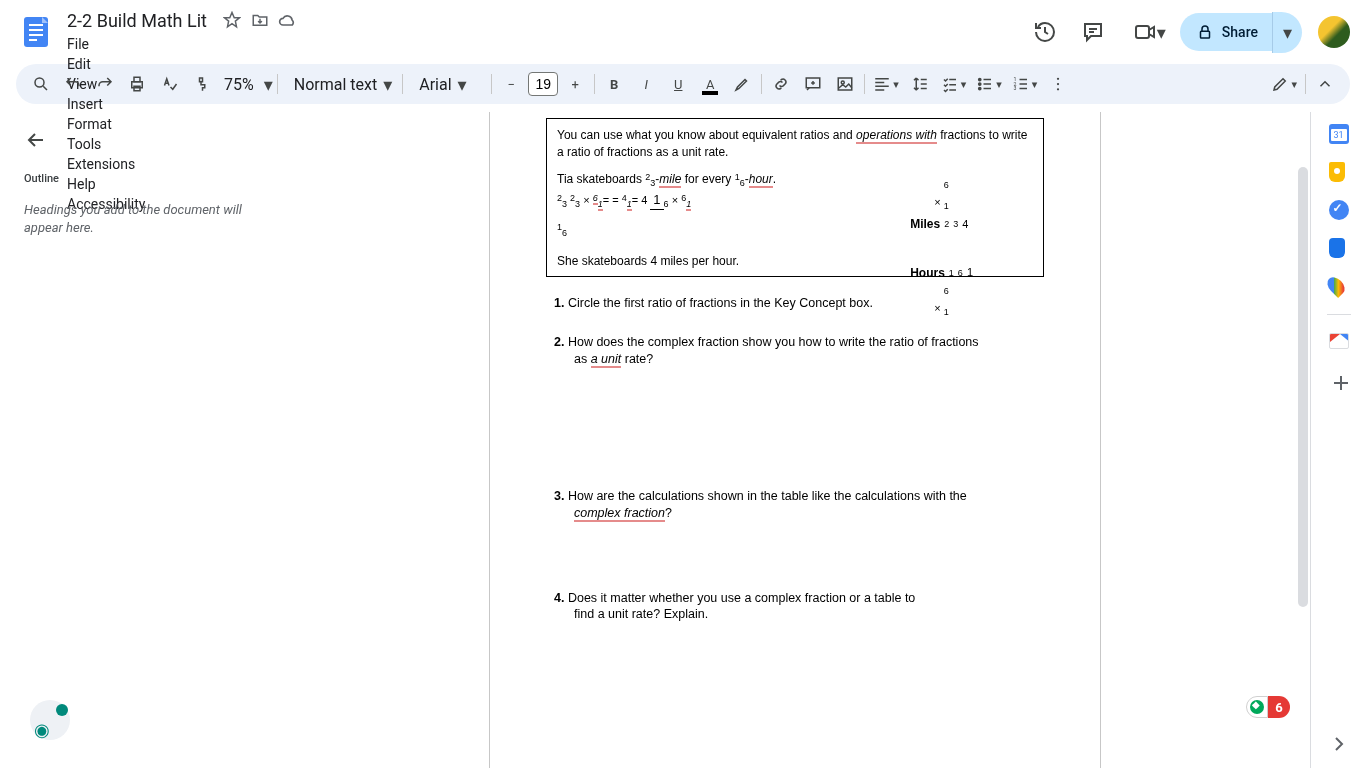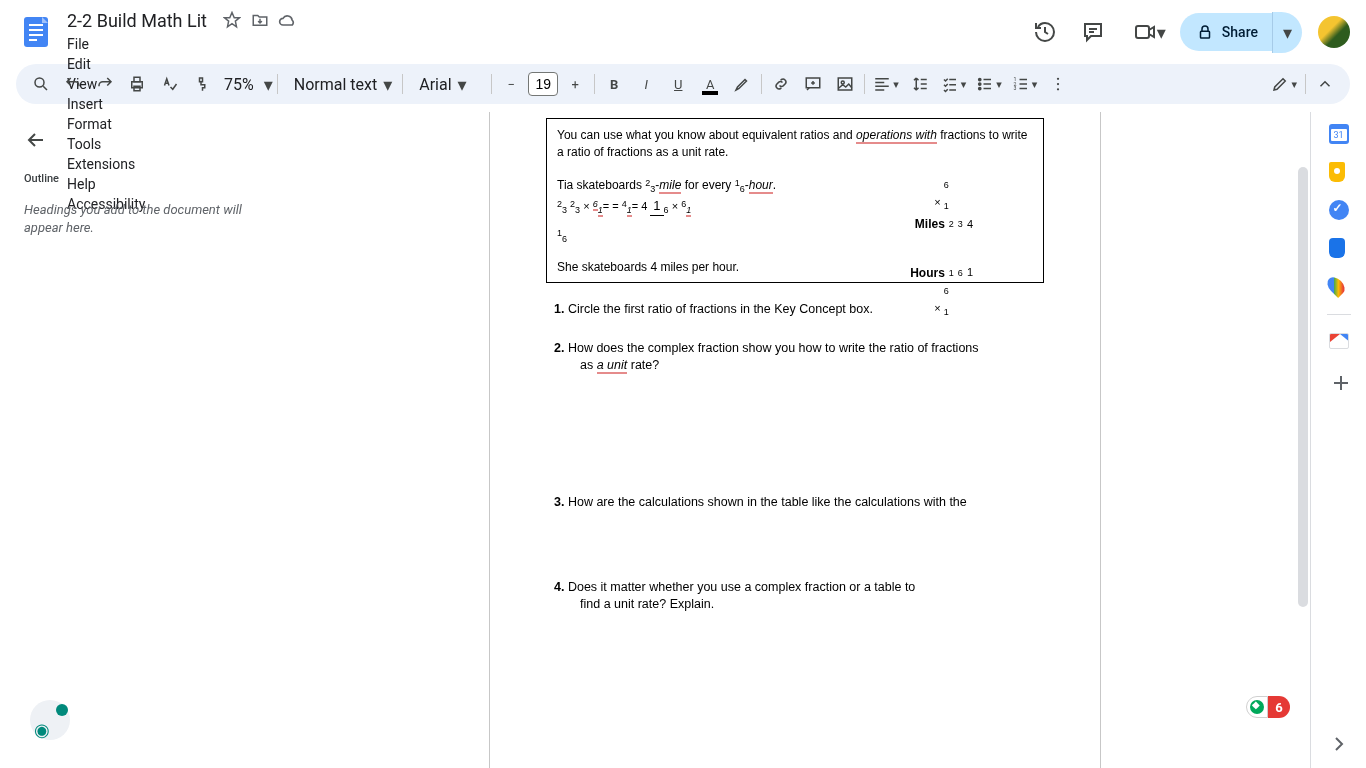--- a/index.html
+++ b/index.html
@@ -47,32 +47,32 @@
 .canvas-area { flex: 1; display: flex; justify-content: center; overflow: hidden; position: relative; }
 .scrollbar-track { position: absolute; right: 0; top: 0; bottom: 0; width: 14px; }
 .scrollbar-thumb { position: absolute; right: 2px; top: 55px; width: 10px; height: 440px; background: #dadce0; border-radius: 5px; }
 .page { width: 612px; background: #fff; border: 1px solid #c7c7c7; margin-top: -1px; min-height: 700px; padding: 0; position: relative; }
 .page-content { padding: 6px 56px 40px 56px; font-family: Arial, sans-serif; font-size: 13px; line-height: 1.4; color: #000; }
 
 .concept-box { border: 1px solid #000; padding: 8px 10px 6px 10px; margin-bottom: 18px; position: relative; }
 .concept-text { font-size: 12px; }
 .underline-red { border-bottom: 2px solid #e58b8b; font-style: italic; }
 .table-area { position: absolute; right: 70px; top: 60px; font-size: 11px; }
-.table-row { display: flex; align-items: center; gap: 4px; justify-content: flex-end; }
+.table-row { display: flex; align-items: center; gap: 4px; }
 .table-header { font-weight: bold; font-size: 12px; }
 .mult-box { width: 8px; height: 14px; background: #000; }
 .frac-sup { font-size: 9px; vertical-align: 3px; }
 .frac-sub { font-size: 9px; vertical-align: -3px; }
 .big-frac-line { display: inline-block; border-bottom: 1px solid #000; padding: 0 3px; }
 .math-line { font-size: 11px; margin: 2px 0 6px 0; position: relative; }
 
 .question { margin: 10px 0 10px 8px; font-size: 12.5px; line-height: 1.35; }
 .q-num { font-weight: bold; }
 .q-body { display: inline; text-align: center; }
-.q-indent { margin-left: 26px; }
+.q-indent { margin-left: 20px; }
 .spacer { height: 100px; }
 
 
 .side-panel { width: 56px; border-left: 1px solid #dadce0; display: flex; flex-direction: column; align-items: center; padding-top: 12px; gap: 18px; }
 .side-app { width: 20px; height: 20px; cursor: pointer; position: relative; }
 .cal-icon { width: 20px; height: 20px; background: #4285f4; border-radius: 3px; position: relative; }
 .cal-icon::after { content: '31'; position: absolute; top: 3px; left: 0; right: 0; text-align: center; font-size: 9px; color: #4285f4; background: #fff; margin: 2px; border-radius: 1px; line-height: 12px; }
 .keep-icon { width: 16px; height: 20px; background: #fbbc04; border-radius: 2px 2px 6px 6px; position: relative; }
 .keep-icon::after { content: ''; position: absolute; top: 6px; left: 5px; width: 6px; height: 6px; background: #fff; border-radius: 50%; }
 .tasks-icon { width: 20px; height: 20px; background: #4285f4; border-radius: 50%; position: relative; }
@@ -336,21 +336,21 @@
     <div class="outline-hint">Headings you add to the document will appear here.</div>
   </div>
 
   <div class="canvas-area">
     <div class="page">
       <div class="page-content">
         <div class="concept-box">
           <div class="concept-text">
             <span>You can use what you know about equivalent ratios and </span><span class="underline-red">operations  with</span><span> fractions to write a ratio of fractions as a unit rate.</span>
           </div>
-          <div class="concept-text" style="margin-top:16px;">
+          <div class="concept-text" style="margin-top:10px;">
             <span>Tia skateboards </span><span class="frac-sup">2</span><span class="frac-sub">3</span>-<span class="underline-red">mile</span><span> for every </span><span class="frac-sup">1</span><span class="frac-sub">6</span>-<span class="underline-red">hour</span>.
           </div>
           <div class="table-area">
             <div style="text-align:center;margin-bottom:3px;">× <span class="mult-box"></span><span style="display:inline-block;"><span class="frac-sup">6</span><br><span class="frac-sub">1</span></span></div>
             <div class="table-row">
                 <span class="table-header">Miles</span> 
                 <span class="frac-sup">2</span>
                 <span class="frac-sub">3</span> 
                 <span>4</span>
               </div>
@@ -375,20 +375,21 @@
 
         <div class="question" style="margin-top:22px;">
           <span class="q-num">2.</span> <span class="q-body">How does the complex fraction show you how to write the ratio of fractions</span>
           <div class="q-indent"><span>as </span><span class="underline-red">a  unit</span><span> rate?</span></div>
         </div>
 
         <div class="spacer"></div>
 
         <div class="question">
           <span class="q-num">3.</span> <span class="q-body">How are the calculations shown in the table like the calculations with the</span>
+          <div class="q-indent"><span class="underline-red">complex  fraction</span><span>?</span></div>
         </div>
 
         <div style="height:48px;"></div>
 
         <div class="question">
           <span class="q-num">4.</span> <span class="q-body">Does it matter whether you use a complex fraction or a table to</span>
           <div class="q-indent">find a unit rate? Explain.</div>
         </div>
       </div>
     </div>

